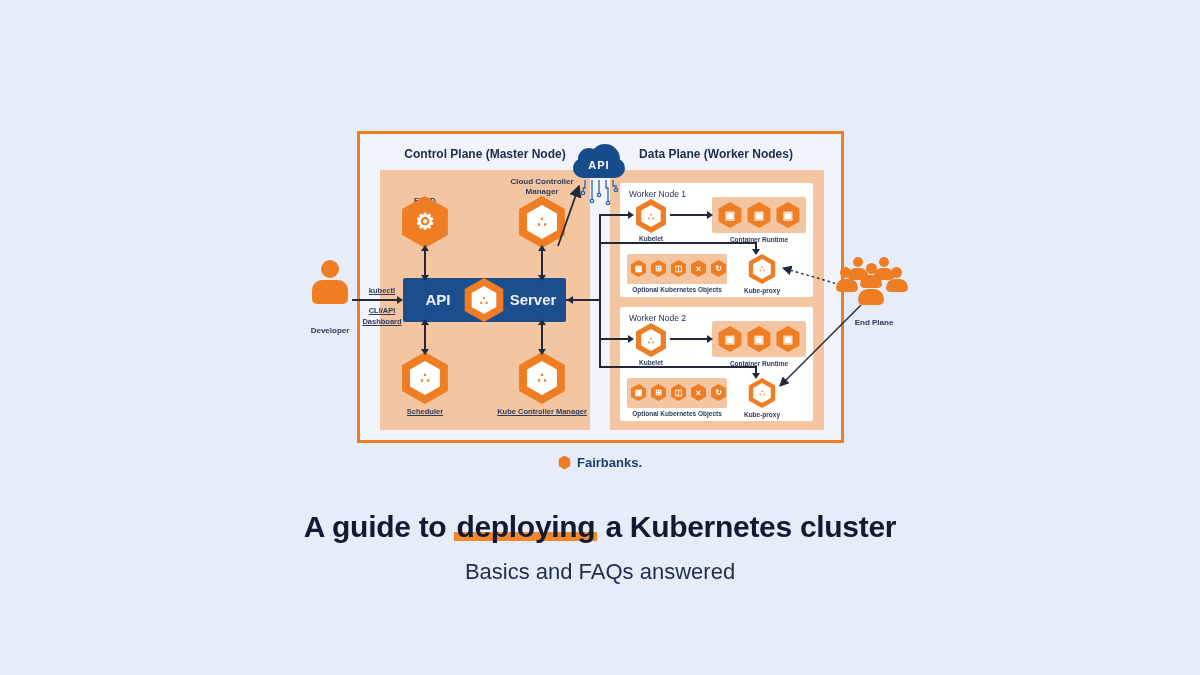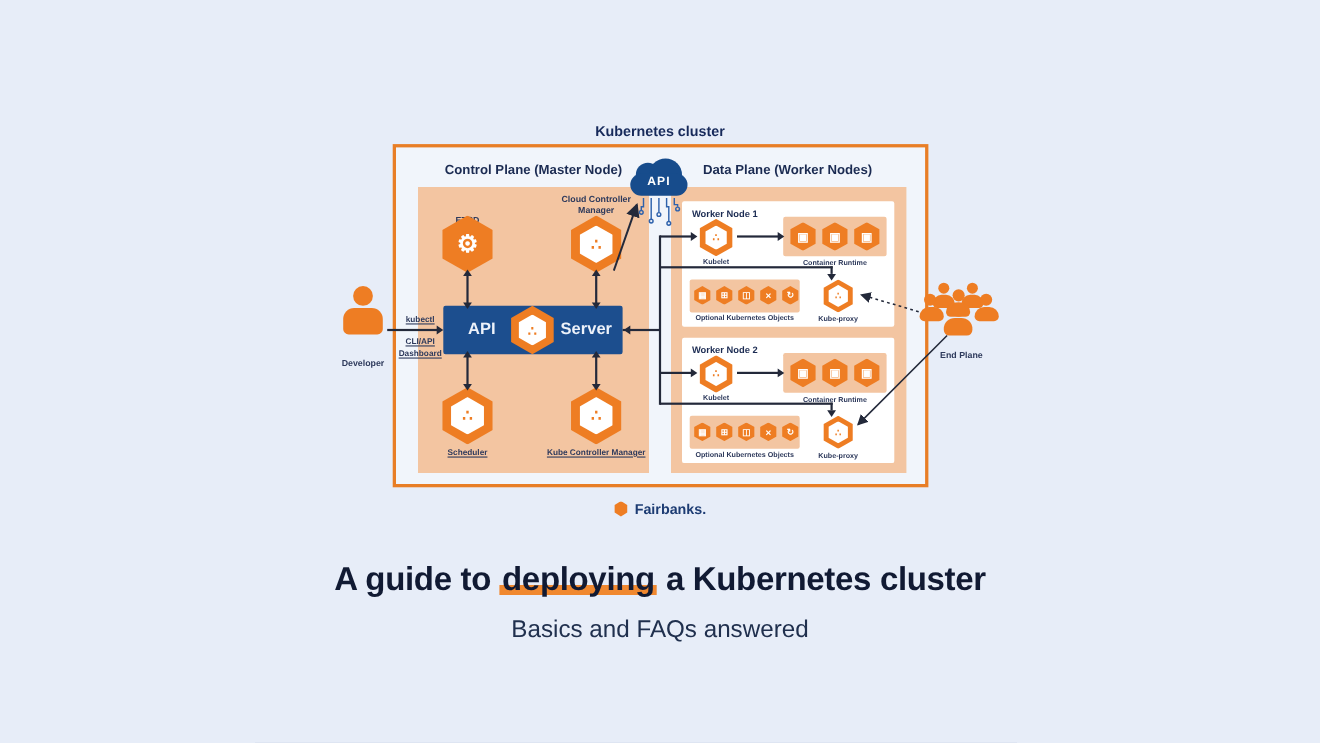--- a/index.html
+++ b/index.html
@@ -13,21 +13,21 @@
   #frame { left:357px; top:131px; width:487px; height:312px; border:3px solid #E87E26; background:#F1F5FB; }
   .peach { background:#F3C5A1; }
   .wbox { background:#FFFFFF; border-radius:2px; }
 
   
   .diagram-title { font-size:13px; font-weight:bold; color:#16295A; }
   .sec-head { font-size:12px; font-weight:bold; color:#1B2B52; }
   .lbl { font-size:8px; font-weight:bold; color:#2E3A5C; line-height:1.25; }
   .lbl7 { font-size:7.5px; font-weight:bold; color:#2E3A5C; line-height:1.2;text-decoration:underline; }
   .tiny { font-size:6.5px; font-weight:bold; color:#2E3A5C; line-height:1.2; white-space:nowrap; }
-  .wn-title { font-size:8.5px; font-weight:bold; color:#1B2B52; }
+  .wn-title { font-size:8.5px; font-weight:normal; color:#1B2B52; }
 
   
   .hex { clip-path:polygon(50% 0, 94% 25%, 94% 75%, 50% 100%, 6% 75%, 6% 25%);
          background:#EE7D23; display:flex; align-items:center; justify-content:center; position:absolute; }
   .hex-inner { clip-path:polygon(50% 0, 94% 25%, 94% 75%, 50% 100%, 6% 75%, 6% 25%);
          background:#fff; display:flex; align-items:center; justify-content:center; color:#EE7D23; font-weight:bold; }
   .hex .wglyph { color:#fff; font-weight:bold; }
 
   
   .hline { position:absolute; height:2px; background:#23293A; }
@@ -61,21 +61,20 @@
   #caption-sub { left:0; right:0; top:559px; font-size:22px; font-weight:400; color:#20304E; text-align:center; }
 
   svg.overlay { position:absolute; left:0; top:0; pointer-events:none; }
 </style>
 </head>
 <body>
 
 <div id="canvas">
 
   <div id="frame" class="abs"></div>
-  <div class="abs diagram-title ctr" style="left:450px;top:112px;width:300px;">Kubernetes cluster</div>
 
   <div class="abs sec-head ctr" style="left:591px;top:147px;width:250px;">Data Plane (Worker Nodes)</div>
   <div class="abs sec-head ctr" style="left:360px;top:147px;width:250px;">Control Plane (Master Node)</div>
 
   <div class="abs peach" style="left:380px;top:170px;width:210px;height:260px;"></div>
   <div class="abs peach" style="left:610px;top:170px;width:214px;height:260px;"></div>
 
   <div class="abs lbl ctr" style="left:385px;top:196px;width:80px;">ETCD</div>
   <div class="hex" style="left:399px;top:196px;width:52px;height:52px;">
     <span class="wglyph" style="font-size:22px;">⚙</span>

